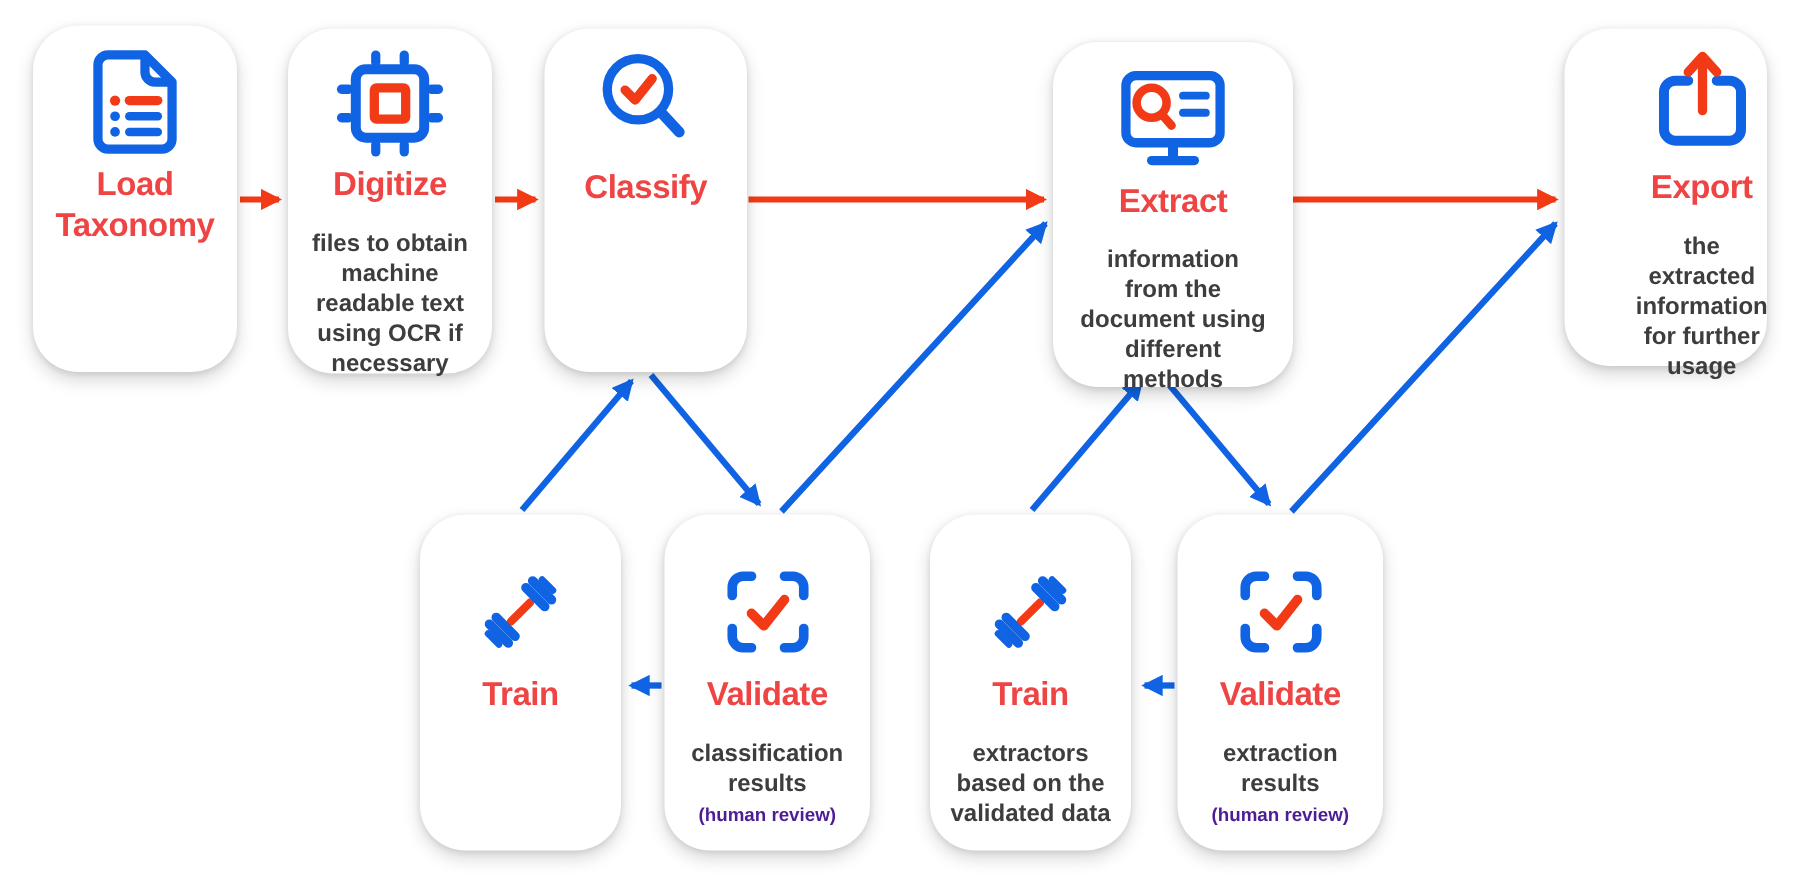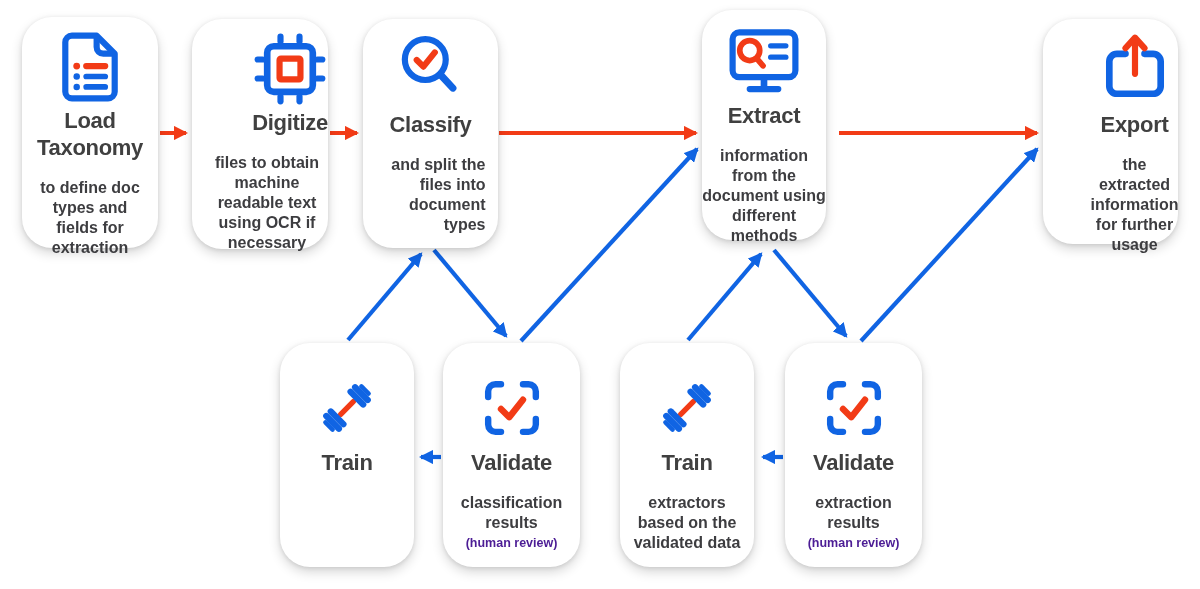--- a/index.html
+++ b/index.html
@@ -8,21 +8,21 @@
   .arrows{position:absolute;left:0;top:0;width:1200px;height:589px;}
   .card{position:absolute;background:#ffffff;border-radius:30px;
         box-shadow:0 5px 12px rgba(0,0,0,.16),0 1px 4px rgba(0,0,0,.10);
         display:flex;flex-direction:column;align-items:center;text-align:center;
         box-sizing:border-box;}
   .card.top{padding-top:12px;}
   .card.bottom{padding-top:30px;}
   .iconwrap{display:flex;align-items:center;justify-content:center;}
   .card.top .iconwrap{height:78px;margin-bottom:2px;}
   .card.bottom .iconwrap{height:70px;margin-bottom:6px;}
-  .title{font-size:22px;line-height:27px;font-weight:bold;color:#404040;letter-spacing:-.3px;}
+  .title{font-size:22px;line-height:27px;font-weight:bold;color:#ef4444;letter-spacing:-.3px;}
   .body{font-size:16px;line-height:20px;font-weight:bold;color:#3d3d40;margin-top:17px;}
   .note{font-size:12.5px;line-height:16px;font-weight:bold;color:#4c1d95;margin-top:2px;}
   .w124{max-width:124px;} .w122{max-width:122px;} .w120{max-width:120px;}
   .w112{max-width:112px;} .w110{max-width:110px;}
 </style>
 </head>
 <body>
 
 <div class="stage">
 
@@ -57,24 +57,23 @@
         <path d="M47,8 V19 a7,7 0 0 0 7,7 H65" fill="none" stroke="#1064e3" stroke-width="6.5" stroke-linejoin="round"></path>
         <circle cx="26" cy="39" r="3.6" fill="#f23b16"></circle>
         <line x1="36" y1="39" x2="56" y2="39" stroke="#f23b16" stroke-width="6.5" stroke-linecap="round"></line>
         <circle cx="26" cy="50" r="3.4" fill="#1064e3"></circle>
         <line x1="36" y1="50" x2="56" y2="50" stroke="#1064e3" stroke-width="6" stroke-linecap="round"></line>
         <circle cx="26" cy="61" r="3.4" fill="#1064e3"></circle>
         <line x1="36" y1="61" x2="56" y2="61" stroke="#1064e3" stroke-width="6" stroke-linecap="round"></line>
       </svg>
     </div>
     <div class="title w120">Load Taxonomy</div>
-    <div class="body w110">to define doc types and fields for extraction</div>
-  </div>
-
-  <div class="card top" style="left:192px;top:19px;width:136px;height:230px;align-items:flex-end;">
+  </div>
+
+  <div class="card top" style="left:192px;top:19px;width:136px;height:230px;">
     <div class="iconwrap">
       <svg viewBox="0 0 80 80" width="76" height="76">
         <rect x="16" y="16" width="48" height="48" rx="7" fill="none" stroke="#1064e3" stroke-width="7"></rect>
         <g stroke="#1064e3" stroke-width="6.5" stroke-linecap="round">
           <line x1="30" y1="11" x2="30" y2="6"></line>
             <line x1="50" y1="11" x2="50" y2="6"></line>
           <line x1="30" y1="69" x2="30" y2="74"></line>
             <line x1="50" y1="69" x2="50" y2="74"></line>
           <line x1="11" y1="30" x2="6" y2="30"></line>
             <line x1="11" y1="50" x2="6" y2="50"></line>
@@ -90,24 +89,23 @@
 
   <div class="card top" style="left:363px;top:19px;width:135px;height:229px;text-align:right;">
     <div class="iconwrap">
       <svg viewBox="0 0 82 82" width="78" height="78">
         <circle cx="35" cy="30" r="21.5" fill="none" stroke="#1064e3" stroke-width="6.5"></circle>
         <line x1="51" y1="46" x2="64" y2="60" stroke="#1064e3" stroke-width="7.5" stroke-linecap="round"></line>
         <polyline points="26,30.5 33,37.5 45,22.5" fill="none" stroke="#f23b16" stroke-width="6.5" stroke-linecap="round" stroke-linejoin="round"></polyline>
       </svg>
     </div>
     <div class="title">Classify</div>
-    <div class="body w110">and split the files into document types</div>
-  </div>
-
-  <div class="card top" style="left:702px;top:10px;width:124px;height:230px;">
+  </div>
+
+  <div class="card top" style="left:702px;top:28px;width:160px;height:230px;">
     <div class="iconwrap">
       <svg viewBox="0 0 92 82" width="88" height="78">
         <rect x="13" y="11" width="66" height="47" rx="7" fill="none" stroke="#1064e3" stroke-width="6.5"></rect>
         <line x1="46" y1="58" x2="46" y2="68" stroke="#1064e3" stroke-width="7"></line>
         <line x1="31" y1="70.5" x2="61" y2="70.5" stroke="#1064e3" stroke-width="6.5" stroke-linecap="round"></line>
         <circle cx="31" cy="30" r="10.5" fill="none" stroke="#f23b16" stroke-width="6"></circle>
         <line x1="38.5" y1="38.5" x2="45" y2="46" stroke="#f23b16" stroke-width="6" stroke-linecap="round"></line>
         <line x1="53" y1="25" x2="69" y2="25" stroke="#1064e3" stroke-width="5.5" stroke-linecap="round"></line>
         <line x1="53" y1="37" x2="69" y2="37" stroke="#1064e3" stroke-width="5.5" stroke-linecap="round"></line>
       </svg>

